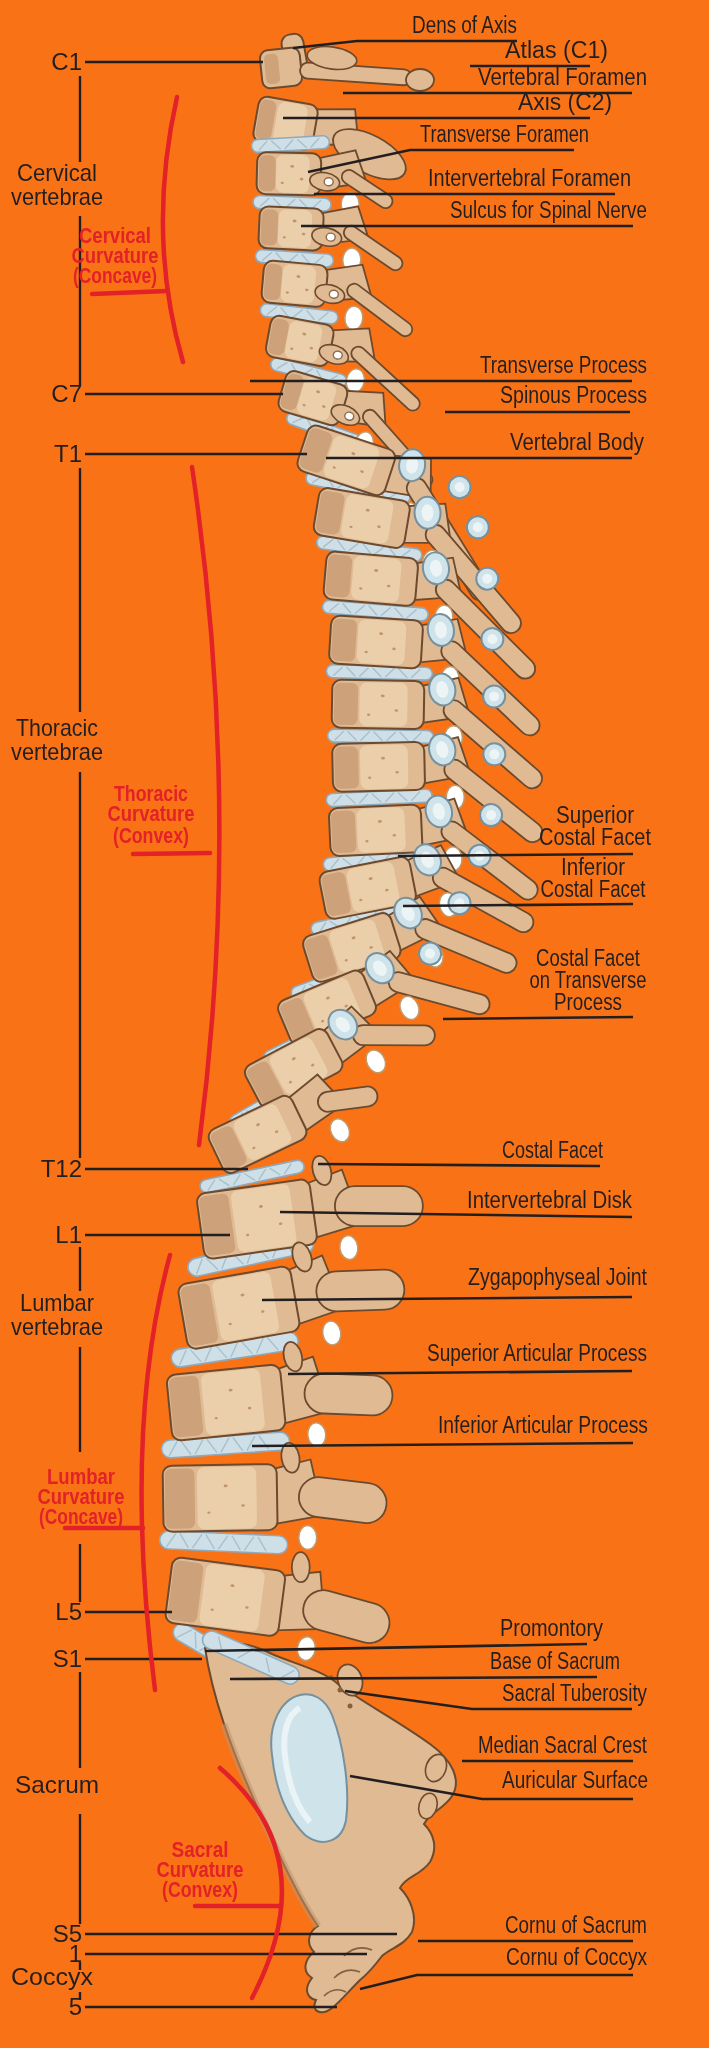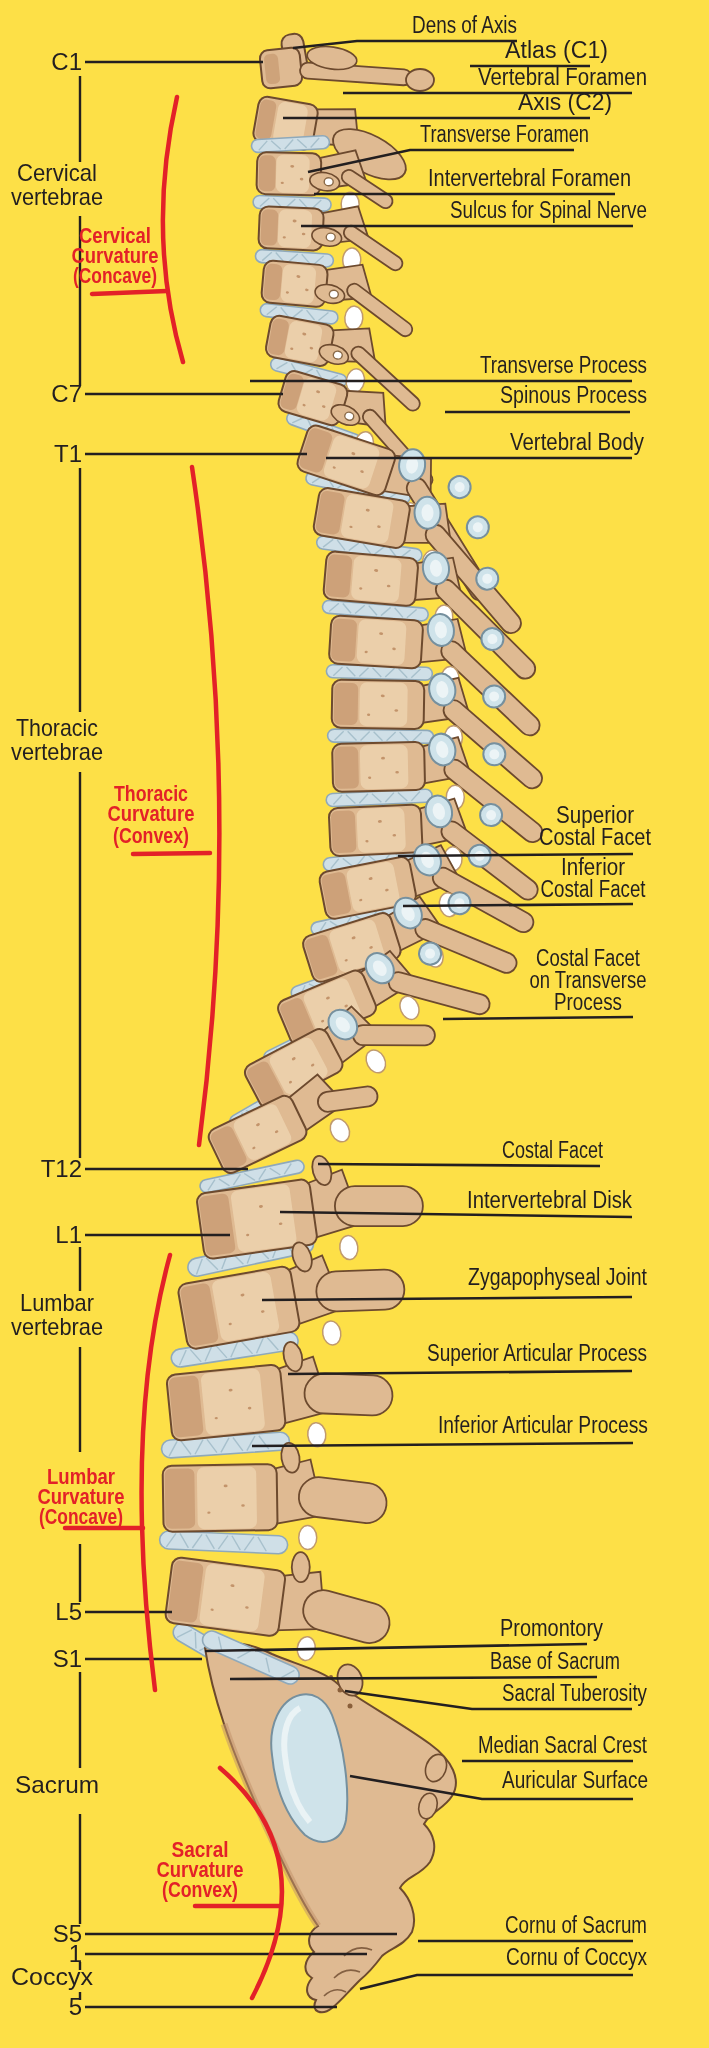--- a/index.html
+++ b/index.html
@@ -1,16 +1,16 @@
 <!DOCTYPE html>
 <html><head>
 <meta charset="utf-8">
 <style>
   html,body{margin:0;padding:0;background:#ffffff;}
-  .stage{position:relative;width:709px;height:2048px;background:#fde047;overflow:hidden;}
+  .stage{position:relative;width:709px;height:2048px;background:#f97316;overflow:hidden;}
   svg{display:block;}
   text{font-family:"Liberation Sans","DejaVu Sans",sans-serif;fill:#231f20;}
   .lbl{font-size:23px;}
   .sec{font-size:24px;}
   .mrk{font-size:24px;}
   .red{font-size:22px;fill:#e32128;font-weight:bold;}
   .ln{stroke:#231f20;stroke-width:2.6;fill:none;}
   .br{stroke:#231f20;stroke-width:2.4;fill:none;}
   .rc{stroke:#e32128;stroke-width:4.5;fill:none;stroke-linecap:round;}
 </style>

